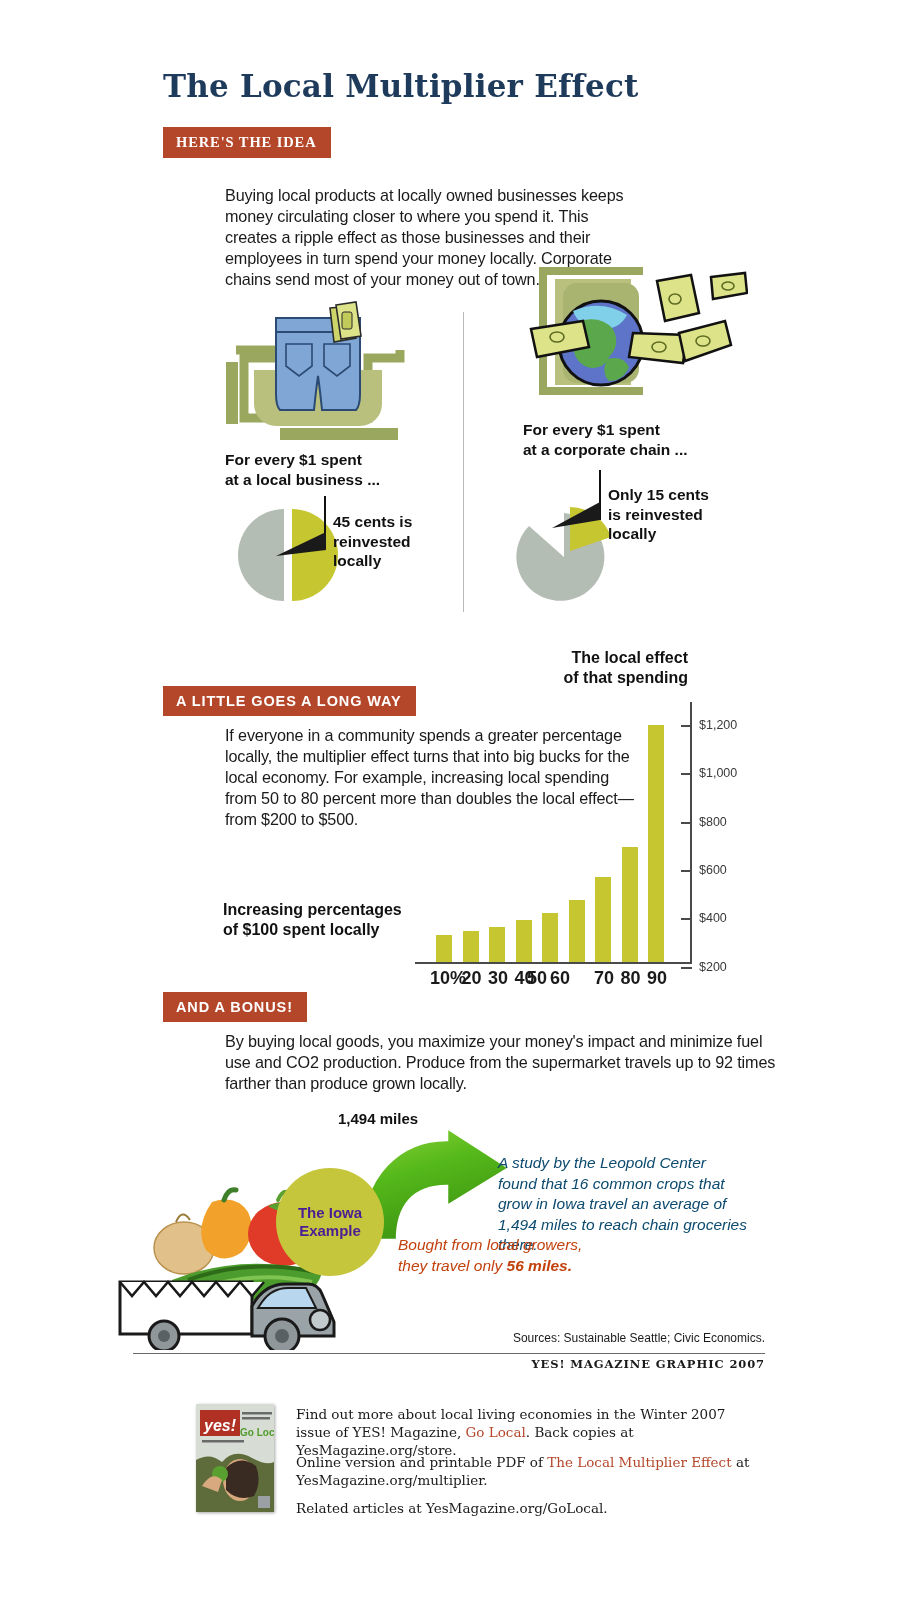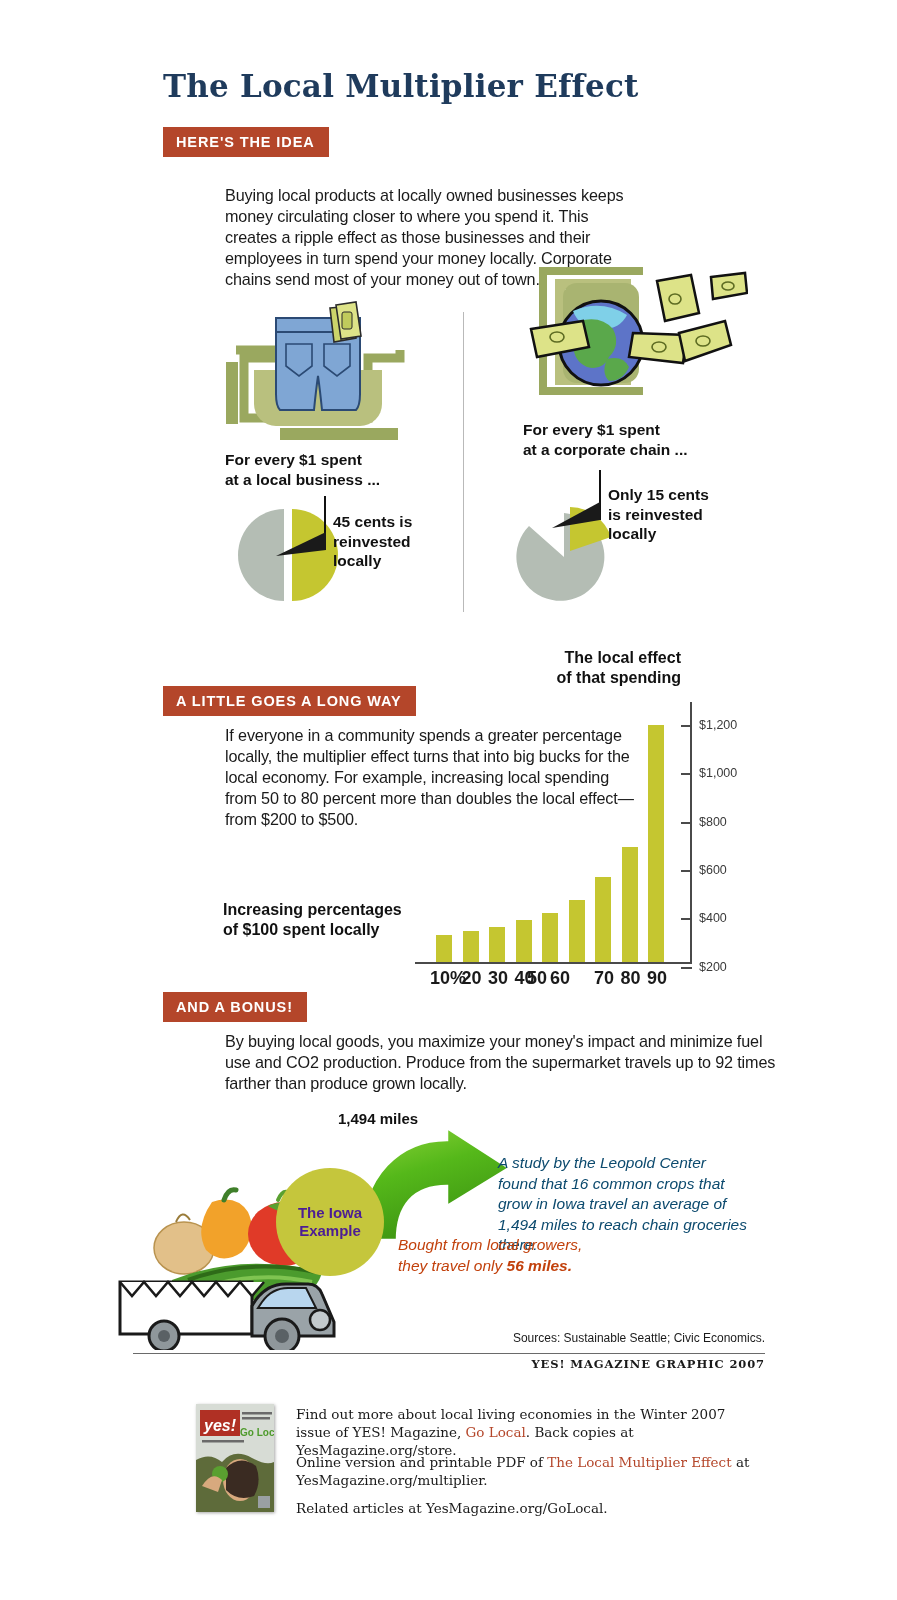--- a/index.html
+++ b/index.html
@@ -28,21 +28,21 @@
     position: absolute;
     background: #b4462a;
     color: #ffffff;
     font-weight: bold;
     font-size: 14.5px;
     letter-spacing: 0.9px;
     padding: 7px 14px 7px 13px;
     font-family: "Liberation Sans", sans-serif;
     white-space: nowrap;
   }
-  #tag-idea  { left: 163px; top: 127px; }
+  #tag-idea  { left: 163px; top: 127px; font-family: Liberation Serif, serif; }
   #tag-long  { left: 163px; top: 686px; }
   #tag-bonus { left: 163px; top: 992px; }
 
   
   .body-copy {
     position: absolute;
     font-size: 16.2px;
     line-height: 1.30;
     color: #1a1a1a;
     letter-spacing: -0.15px;
@@ -90,21 +90,21 @@
 
   
   .pie-wrap { position: absolute; }
 
   
   #chart-area {
     position: absolute; left: 415px; top: 648px;
     width: 370px; height: 335px;
   }
   #chart-title {
-    position: absolute; right: 104px; top: 0px;
+    position: absolute; right: 97px; top: 0px;
     font-weight: bold; font-size: 16px; line-height: 1.25;
     text-align: right; color: #111; white-space: pre-line;
   }
   #axis-line {
     position: absolute; left: 275px; top: 54px;
     width: 2px; height: 262px; background: #4a4a4a;
   }
   #base-line {
     position: absolute; left: 0px; top: 314px;
     width: 277px; height: 2px; background: #4a4a4a;

